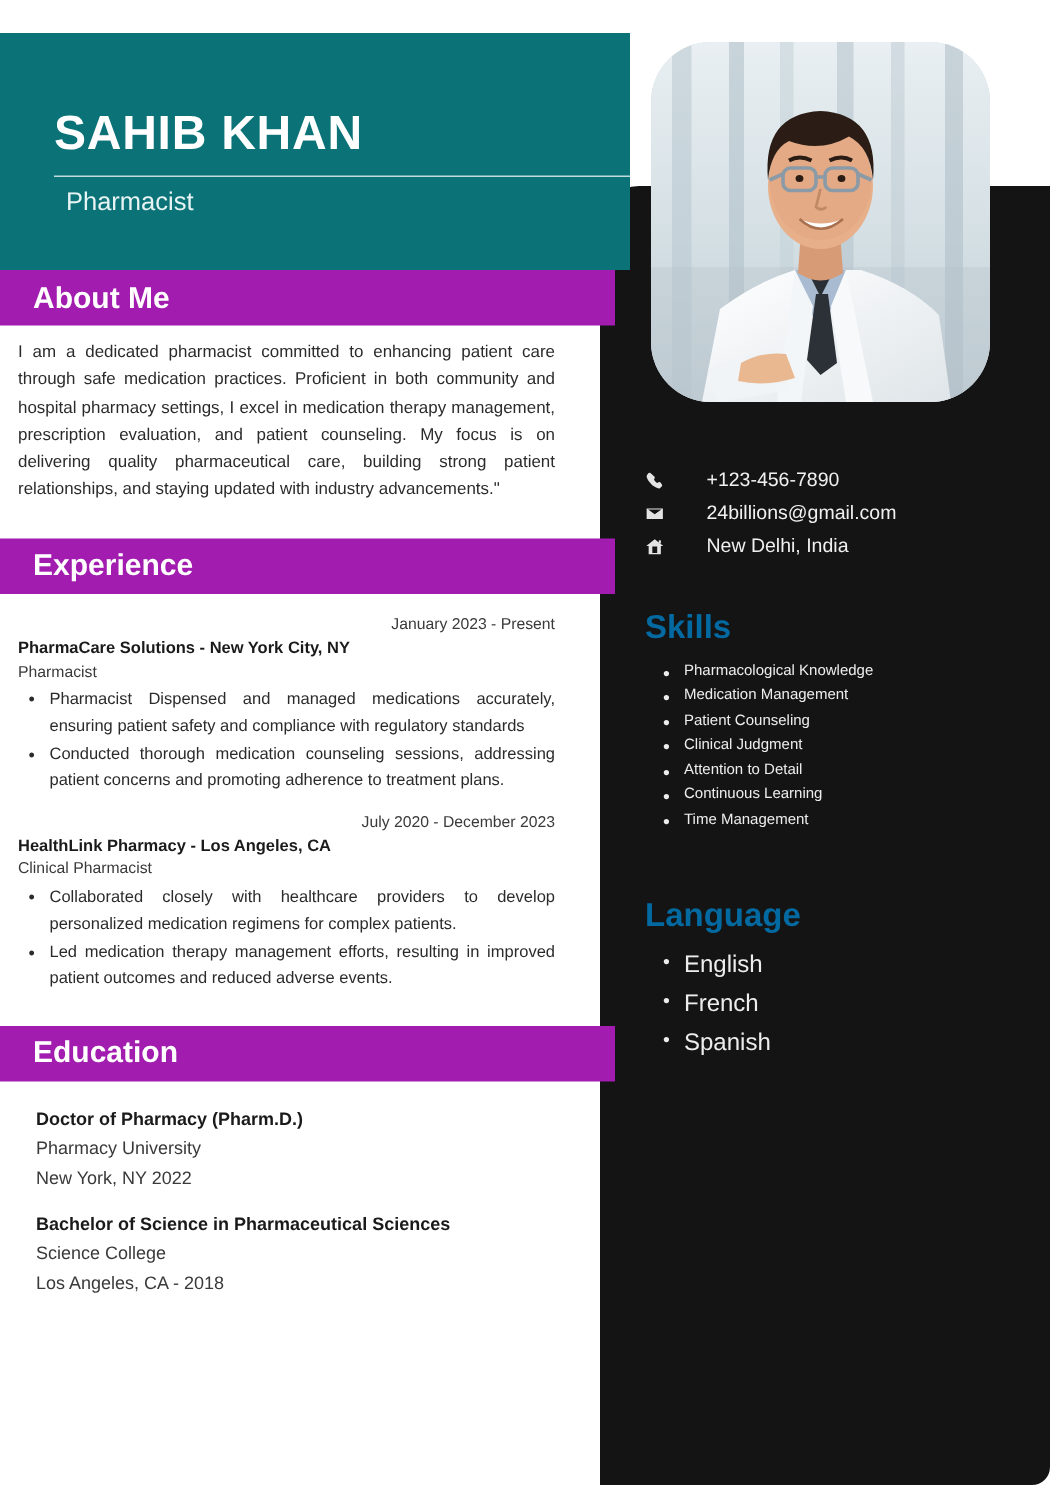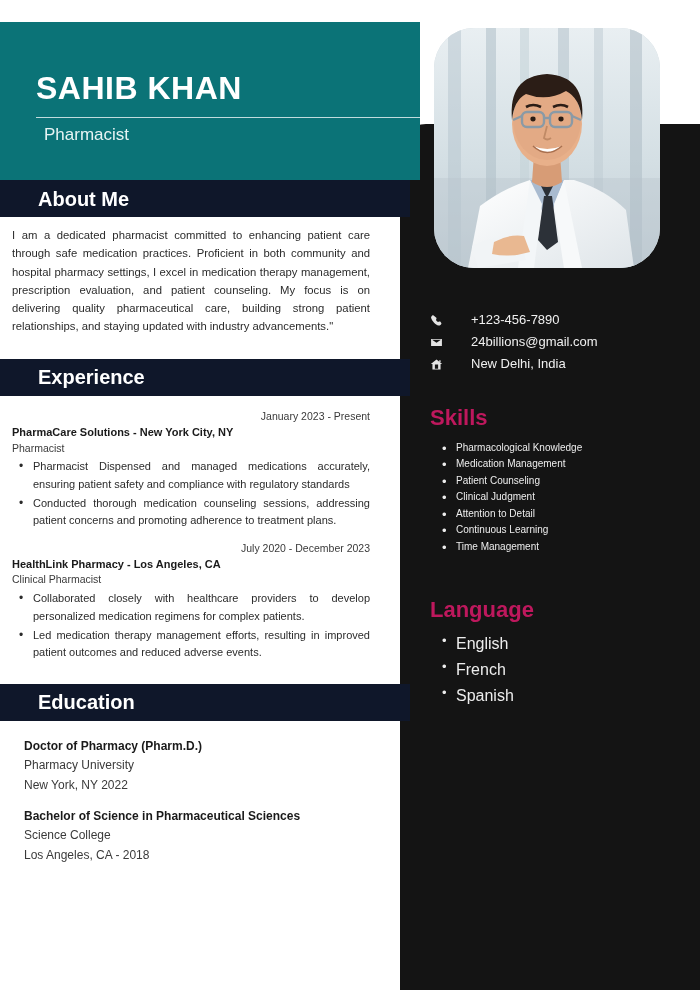--- a/index.html
+++ b/index.html
@@ -9,20 +9,21 @@
   }
   body {
     font-family: "Liberation Sans", sans-serif;
   }
   .page {
     position: relative;
     width: 700px;
     height: 990px;
     background: #ffffff;
     overflow: hidden;
+    border-radius: 12px;
   }
 
   
   .header-band {
     position: absolute;
     left: 0;
     top: 22px;
     width: 420px;
     height: 158px;
     background: #0b7377;
@@ -86,27 +87,27 @@
 
   
   .left-col {
     position: absolute;
     left: 0;
     top: 180px;
     width: 400px;
     z-index: 3;
   }
   .sec-bar {
-    background: #0f172a;
+    background: #a21caf;
     width: 410px;
     height: 37px;
     display: flex;
     align-items: center;
     box-sizing: border-box;
-    padding-left: 38px;
+    padding-left: 22px;
   }
   .sec-bar-title {
     color: #ffffff;
     font-size: 20px;
     font-weight: bold;
     line-height: 1;
   }
   .left-body {
     padding: 9px 30px 0 12px;
   }
@@ -196,21 +197,21 @@
   .contact-icon svg { display:block; }
   .contact-text {
     font-size: 13px;
     color: #f0f0f0;
     line-height: 1.3;
   }
 
   .r-sec-title {
     font-size: 22px;
     font-weight: bold;
-    color: #be185d;
+    color: #0369a1;
     line-height: 1;
   }
   .r-skills { margin-top: 34px; }
   .r-language { margin-top: 45px; }
   ul.r-list {
     margin: 11px 0 0 0;
     padding-left: 26px;
     list-style: none;
   }
   ul.r-list li {

